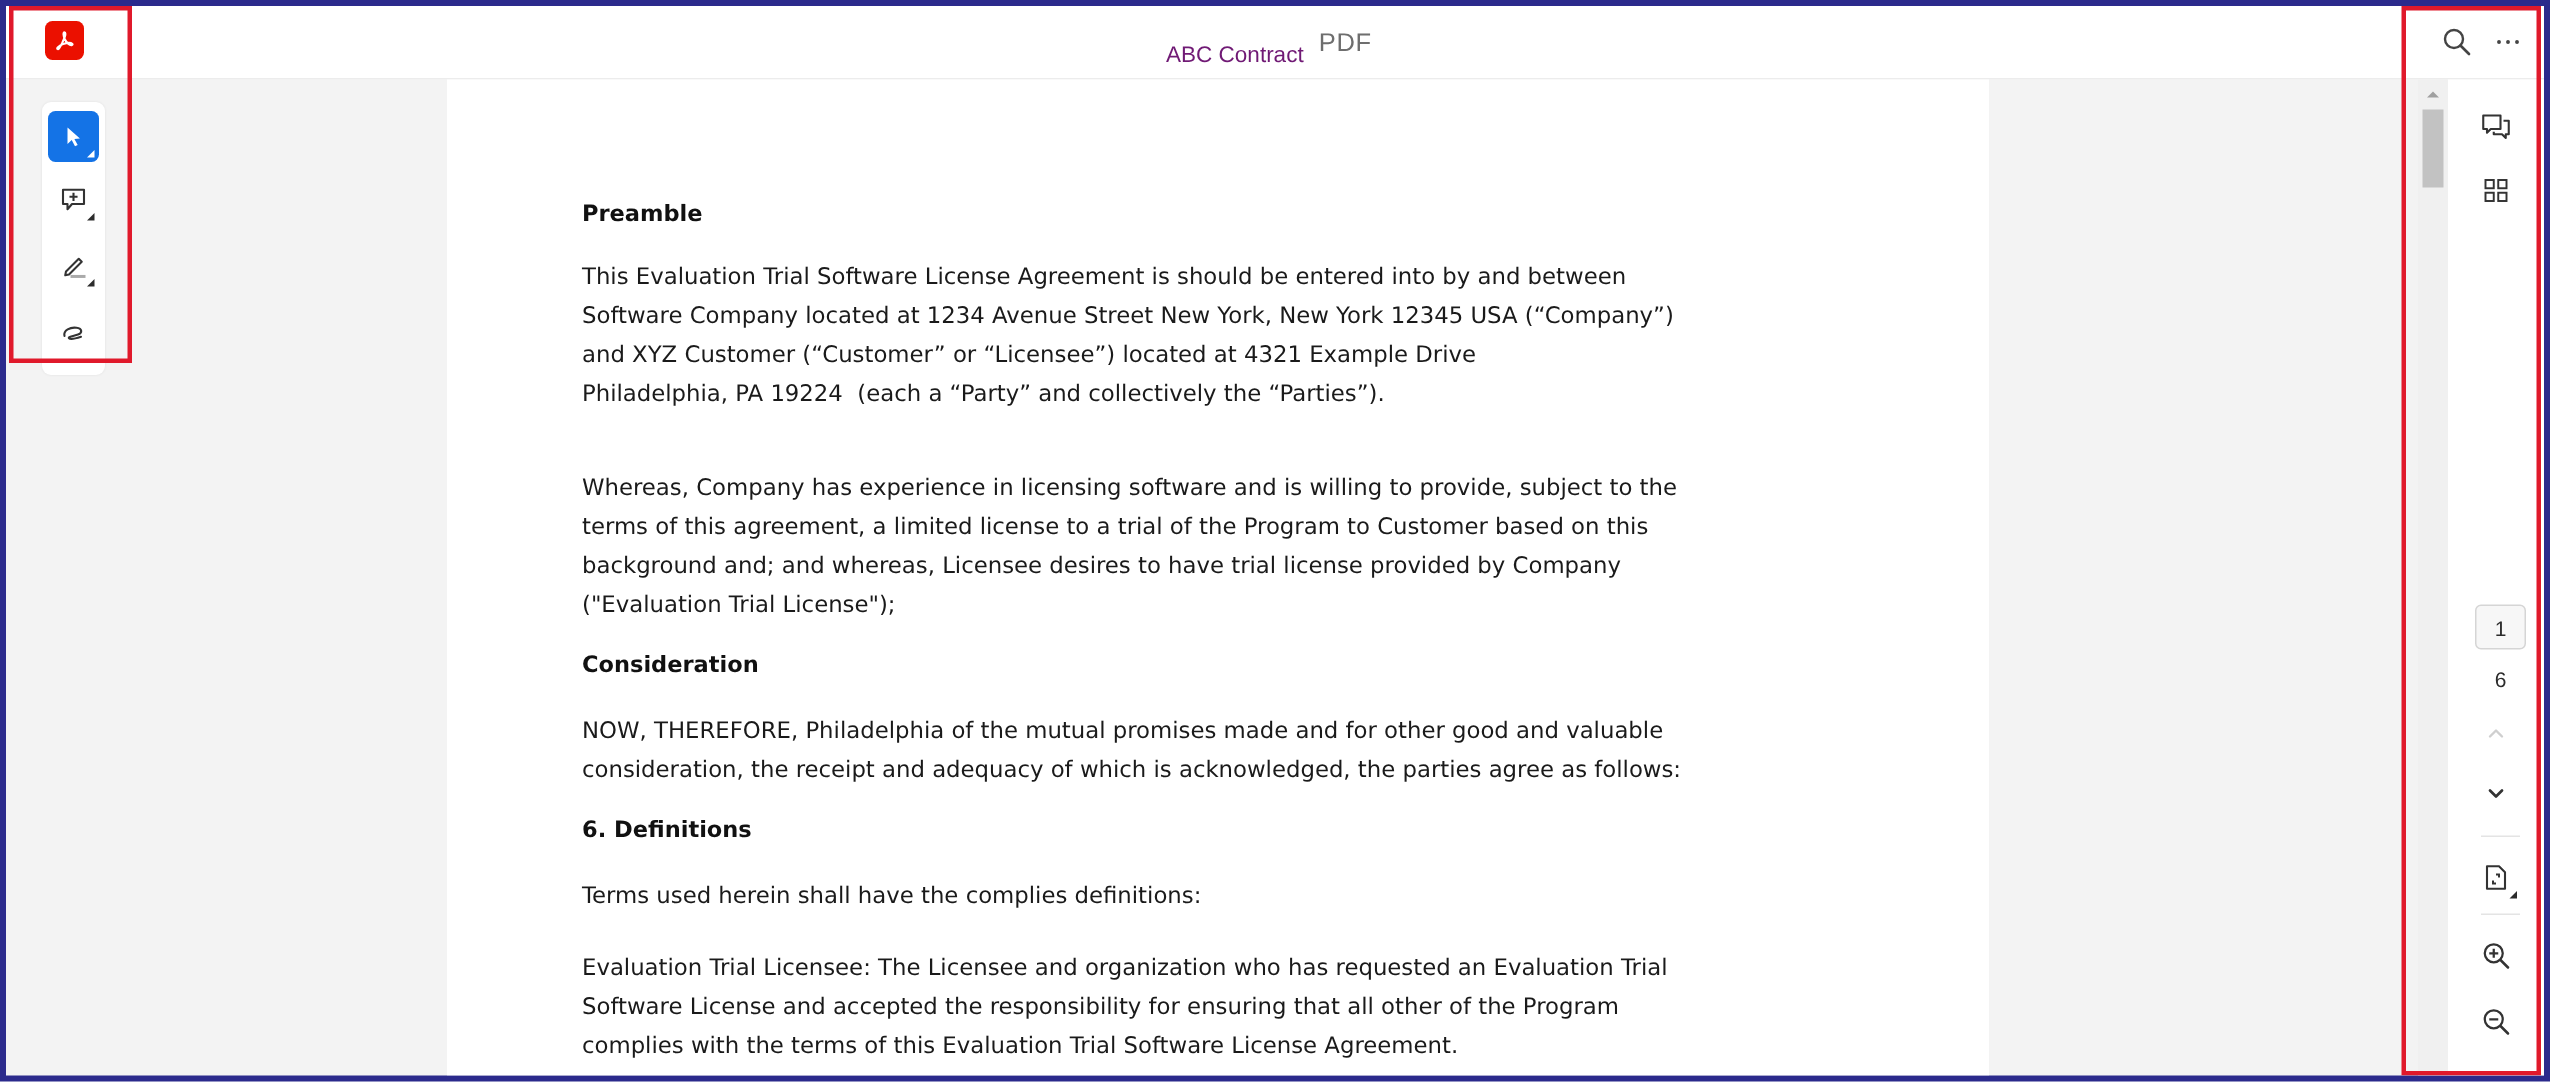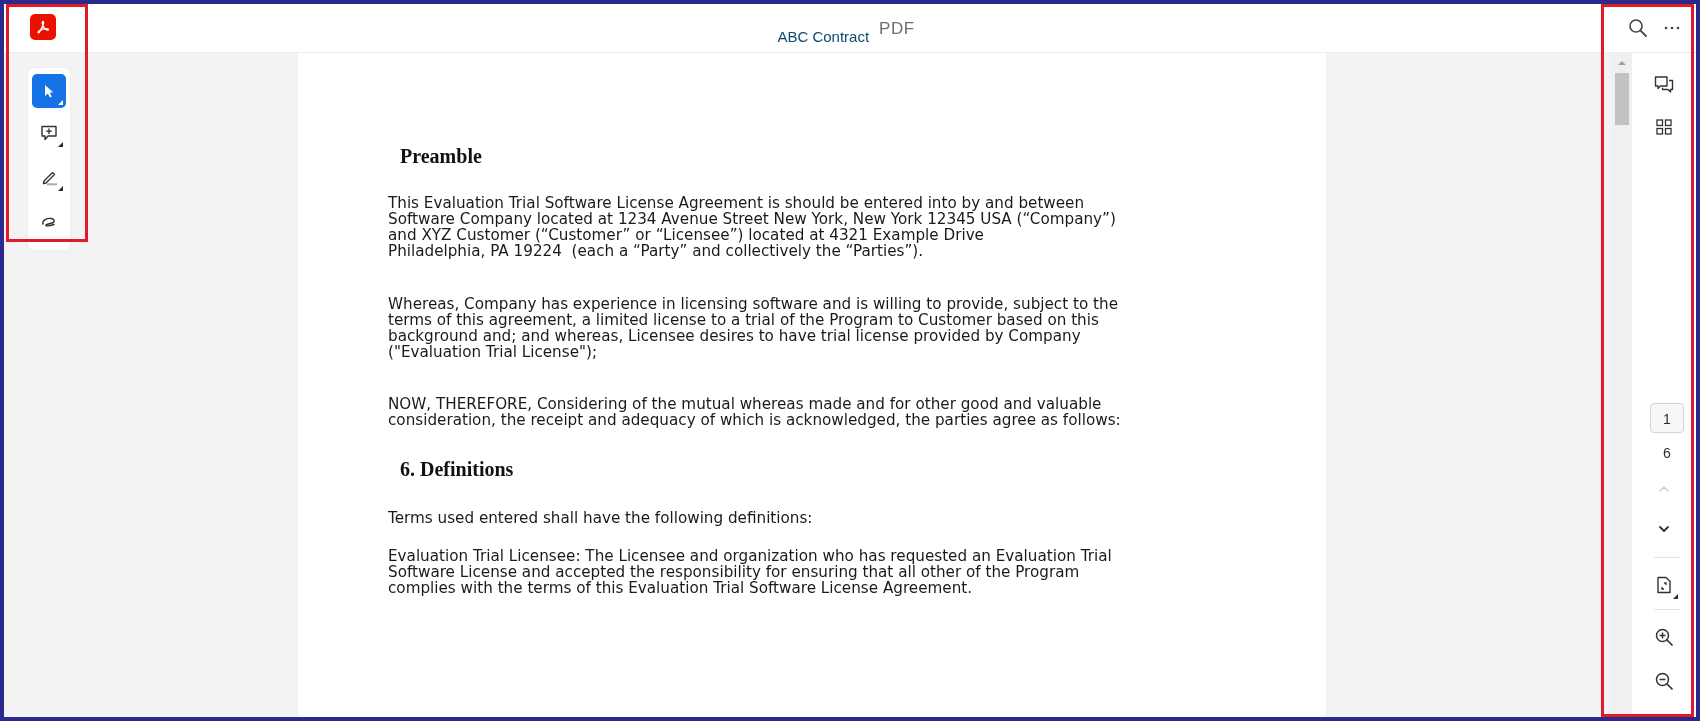--- a/index.html
+++ b/index.html
@@ -14,21 +14,21 @@
     }
     .topbar {
       position: absolute; left: 0; top: 0; width: 1692px; height: 48px;
       background: #ffffff; border-bottom: 1px solid #ececec;
     }
     .title-wrap {
       position: absolute; left: 0; right: 0; top: 0; height: 48px;
       display: flex; align-items: center; justify-content: center; gap: 10px;
       padding-right: 8px;
     }
-    .doc-title { font-size: 15px; color: #0c4a6e; margin-top: 16px; }
+    .doc-title { font-size: 15px; color: #701a75; margin-top: 16px; }
     .doc-type { font-size: 17px; color: #6e6e6e; letter-spacing: 0.5px; margin-top: 1px; }
 
     .logo {
       position: absolute; left: 26px; top: 10px; width: 26px; height: 26px;
       background: #eb1000; border-radius: 5px;
       display: flex; align-items: center; justify-content: center;
     }
 
     .left-toolbar {
       position: absolute; left: 24px; top: 64px; width: 42px; height: 182px;
@@ -48,25 +48,24 @@
 
     .page {
       position: absolute; left: 294px; top: 49px; width: 1028px; height: 664px;
       background: #ffffff;
     }
     .page-content {
       position: absolute; left: 90px; top: 80px; width: 860px;
       font-family: "DejaVu Sans", sans-serif; font-size: 15.2px; color: #1a1a1a;
     }
     .page-content h3 {
-      margin: 12px; font-size: 20px; font-weight: bold; color: #111;
+      margin: 0; font-size: 15px; font-weight: bold; color: #111;
       height: 22px;
-      font-family: Liberation Serif, serif;
-    }
-    .page-content p { margin: 0; line-height: 16px; white-space: pre; }
+    }
+    .page-content p { margin: 0; line-height: 26px; white-space: pre; }
 
     .scroll-track {
       position: absolute; left: 1608px; top: 49px; width: 20px; height: 664px;
       background: #f0f0f0;
     }
     .scroll-up {
       position: absolute; left: 6px; top: 8px; width: 0; height: 0;
       border-left: 4px solid transparent; border-right: 4px solid transparent;
       border-bottom: 4px solid #a0a0a0;
     }
@@ -181,28 +180,29 @@
 Philadelphia, PA 19224  (each a “Party” and collectively the “Parties”).</p>
       <div style="height:18px"></div>
 
       <div style="height:19px"></div>
       <p>Whereas, Company has experience in licensing software and is willing to provide, subject to the
 terms of this agreement, a limited license to a trial of the Program to Customer based on this
 background and; and whereas, Licensee desires to have trial license provided by Company
 ("Evaluation Trial License");</p>
       <div style="height:18px"></div>
 
-      <div style="height:18px"></div>
-      <p>NOW, THEREFORE, Considering of the mutual whereas made and for other good and valuable
+      <h3>Consideration</h3>
+      <div style="height:18px"></div>
+      <p>NOW, THEREFORE, Philadelphia of the mutual promises made and for other good and valuable
 consideration, the receipt and adequacy of which is acknowledged, the parties agree as follows:</p>
       <div style="height:18px"></div>
 
       <h3>6. Definitions</h3>
       <div style="height:18px"></div>
-      <p>Terms used entered shall have the following definitions:</p>
+      <p>Terms used herein shall have the complies definitions:</p>
       <div style="height:22px"></div>
       <p>Evaluation Trial Licensee: The Licensee and organization who has requested an Evaluation Trial
 Software License and accepted the responsibility for ensuring that all other of the Program
 complies with the terms of this Evaluation Trial Software License Agreement.</p>
     </div>
   </div>
 
   <div class="scroll-track">
     <span class="scroll-up"></span>
     <div class="scroll-thumb"></div>

